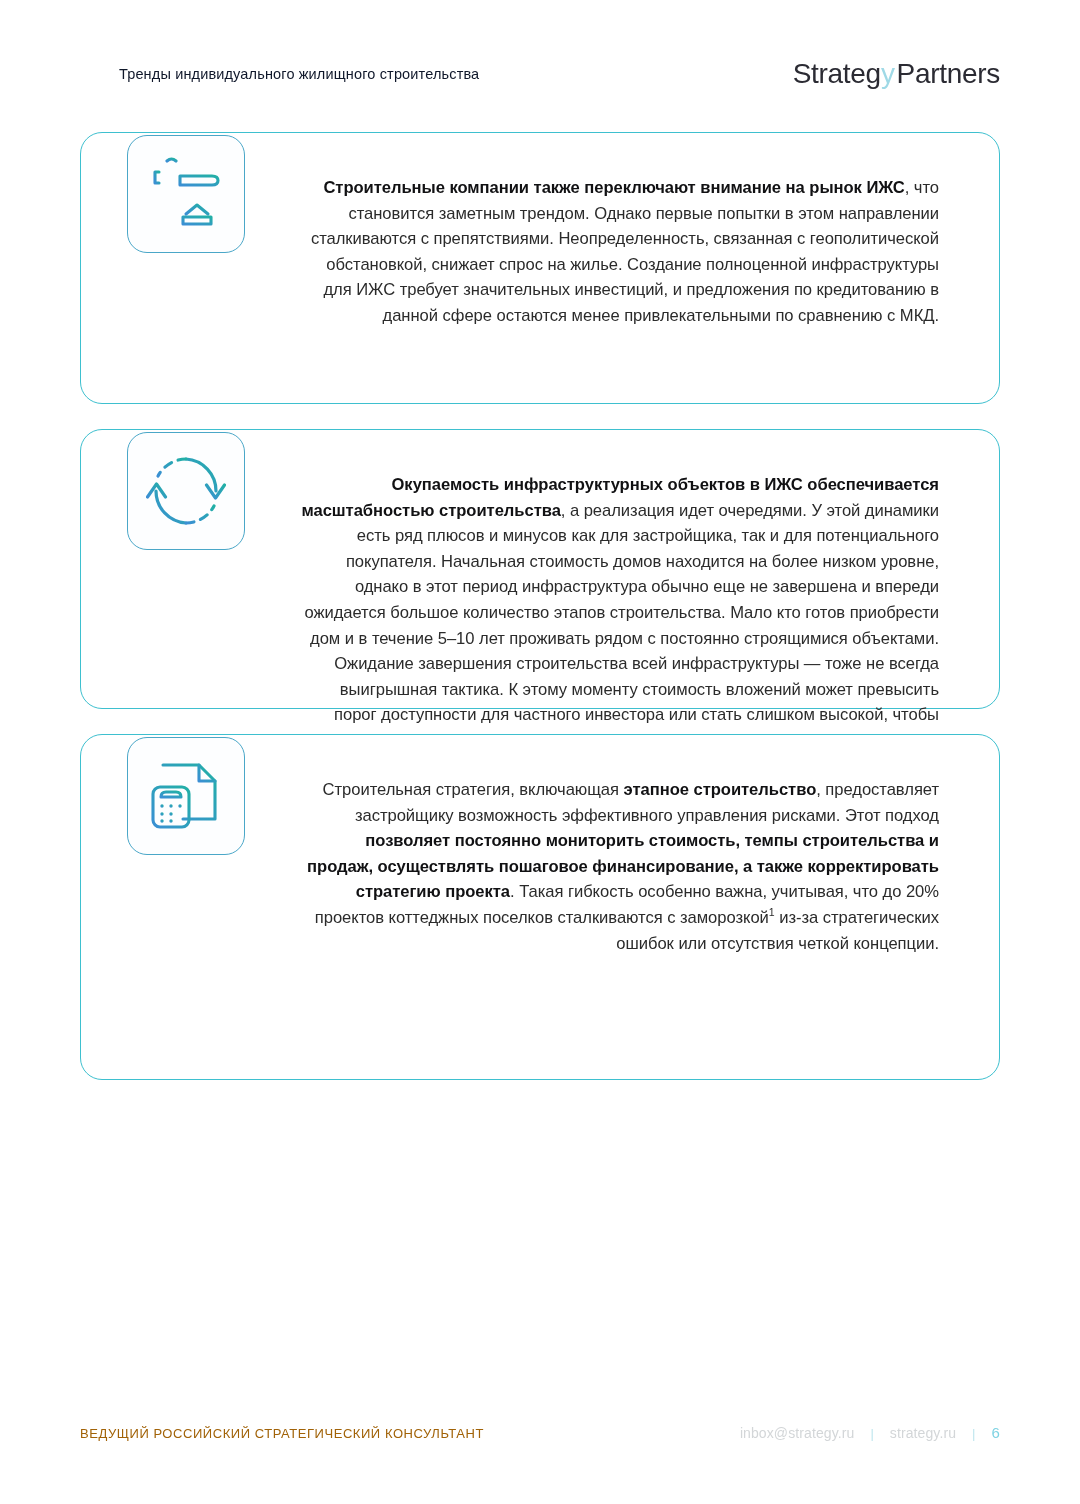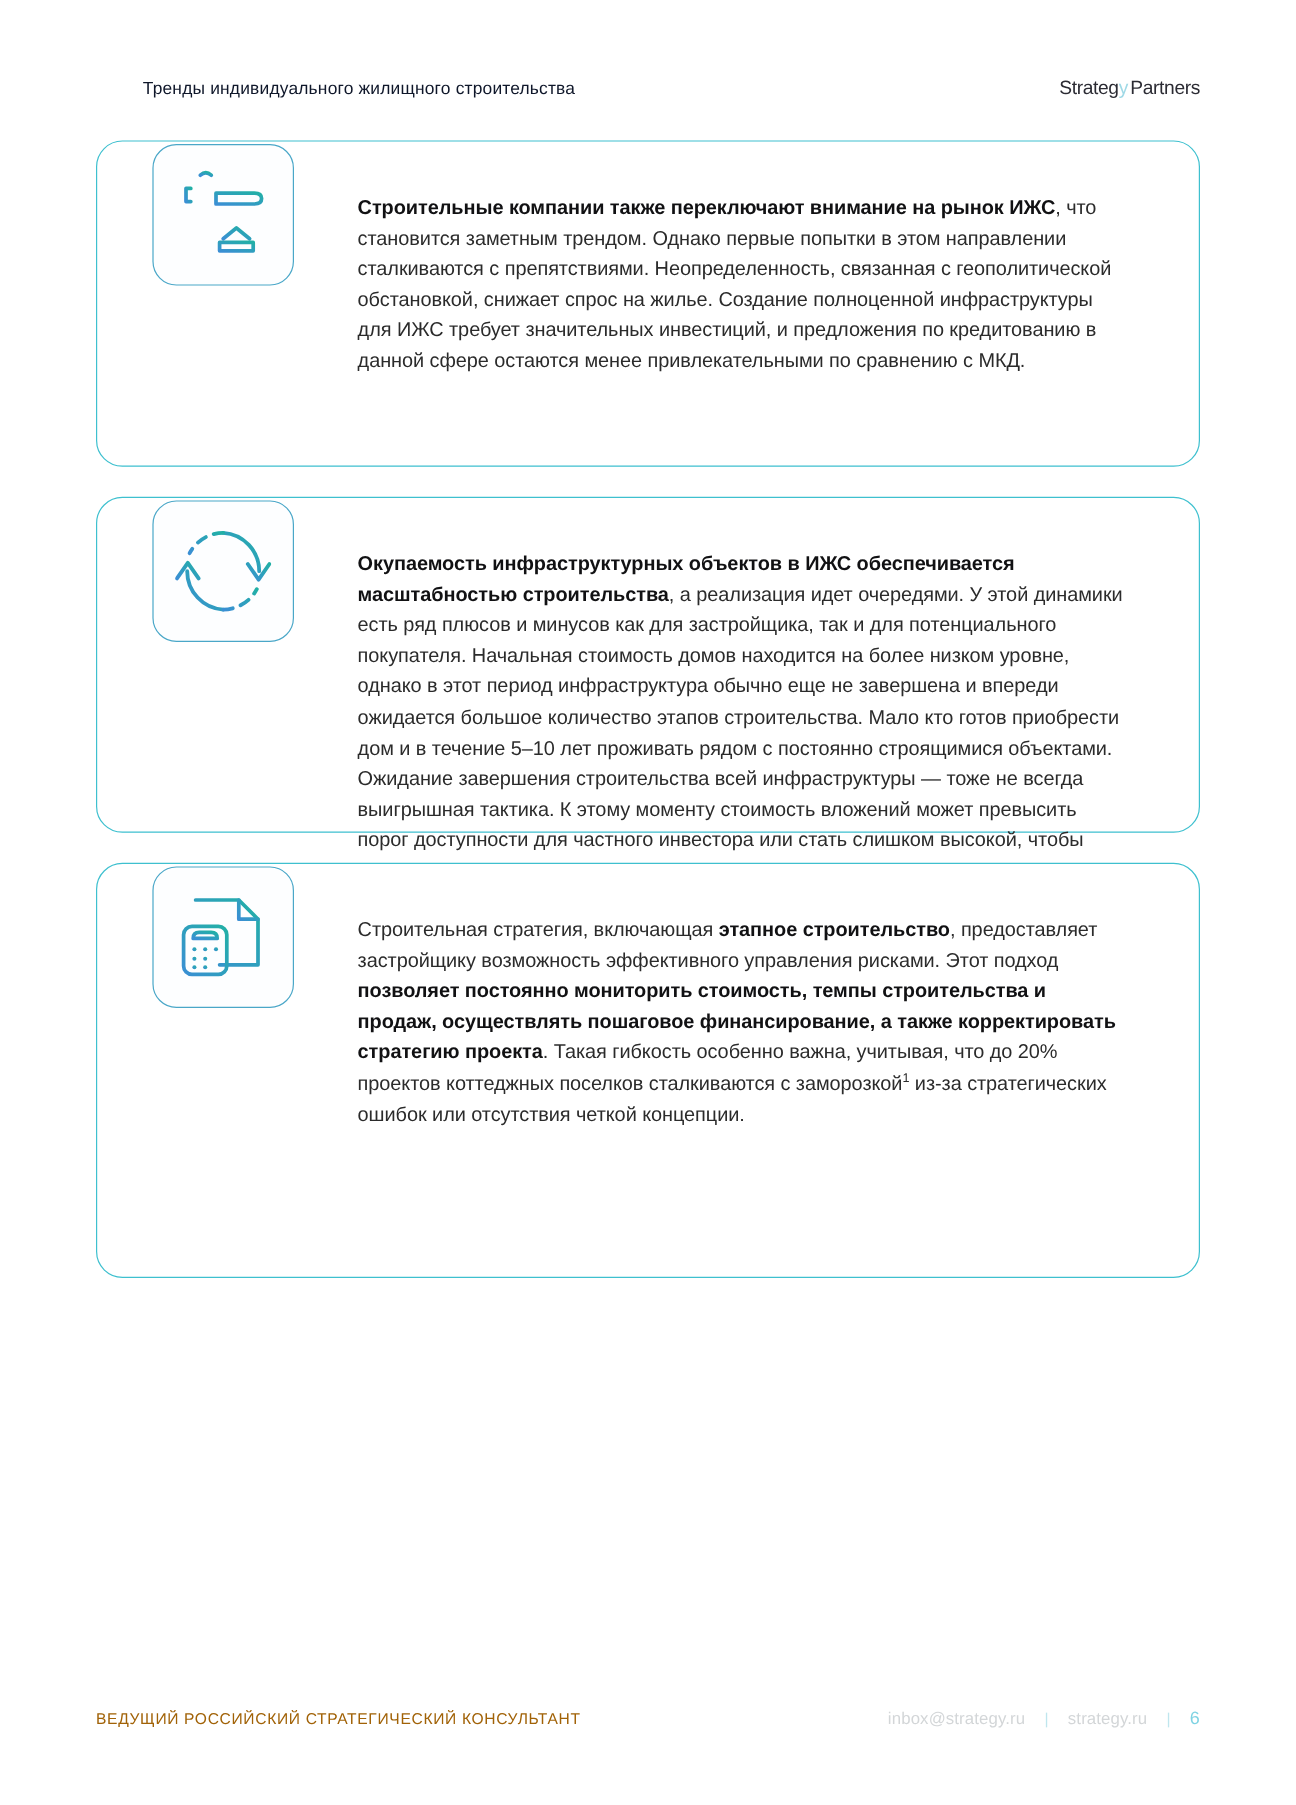--- a/index.html
+++ b/index.html
@@ -28,21 +28,21 @@
     justify-content: space-between;
   }
   .header-title {
     font-size: 14.5px;
     color: #0f172a;
     letter-spacing: 0.15px;
     white-space: nowrap;
     margin-left: 39px;
   }
   .brand-logo {
-    font-size: 16px;
+    font-size: 28px;
     letter-spacing: -0.3px;
     white-space: nowrap;
     display: flex;
     align-items: baseline;
   }
   .brand-strategy {
     color: #2b2b33;
     font-weight: 400;
   }
   .brand-y {
@@ -51,23 +51,24 @@
   }
   .brand-partners {
     color: #2b2b33;
     font-weight: 400;
     margin-left: 2px;
   }
 
   
   .cards {
     position: absolute;
-    top: 117px;
+    top: 132px;
     left: 80px;
     width: 920px;
+    text-align: right;
   }
   .card {
     position: relative;
     box-sizing: border-box;
     border: 1.4px solid #3ec0cf;
     border-radius: 22px;
     background: #ffffff;
     padding: 0;
     margin-bottom: 25px;
     display: flex;

